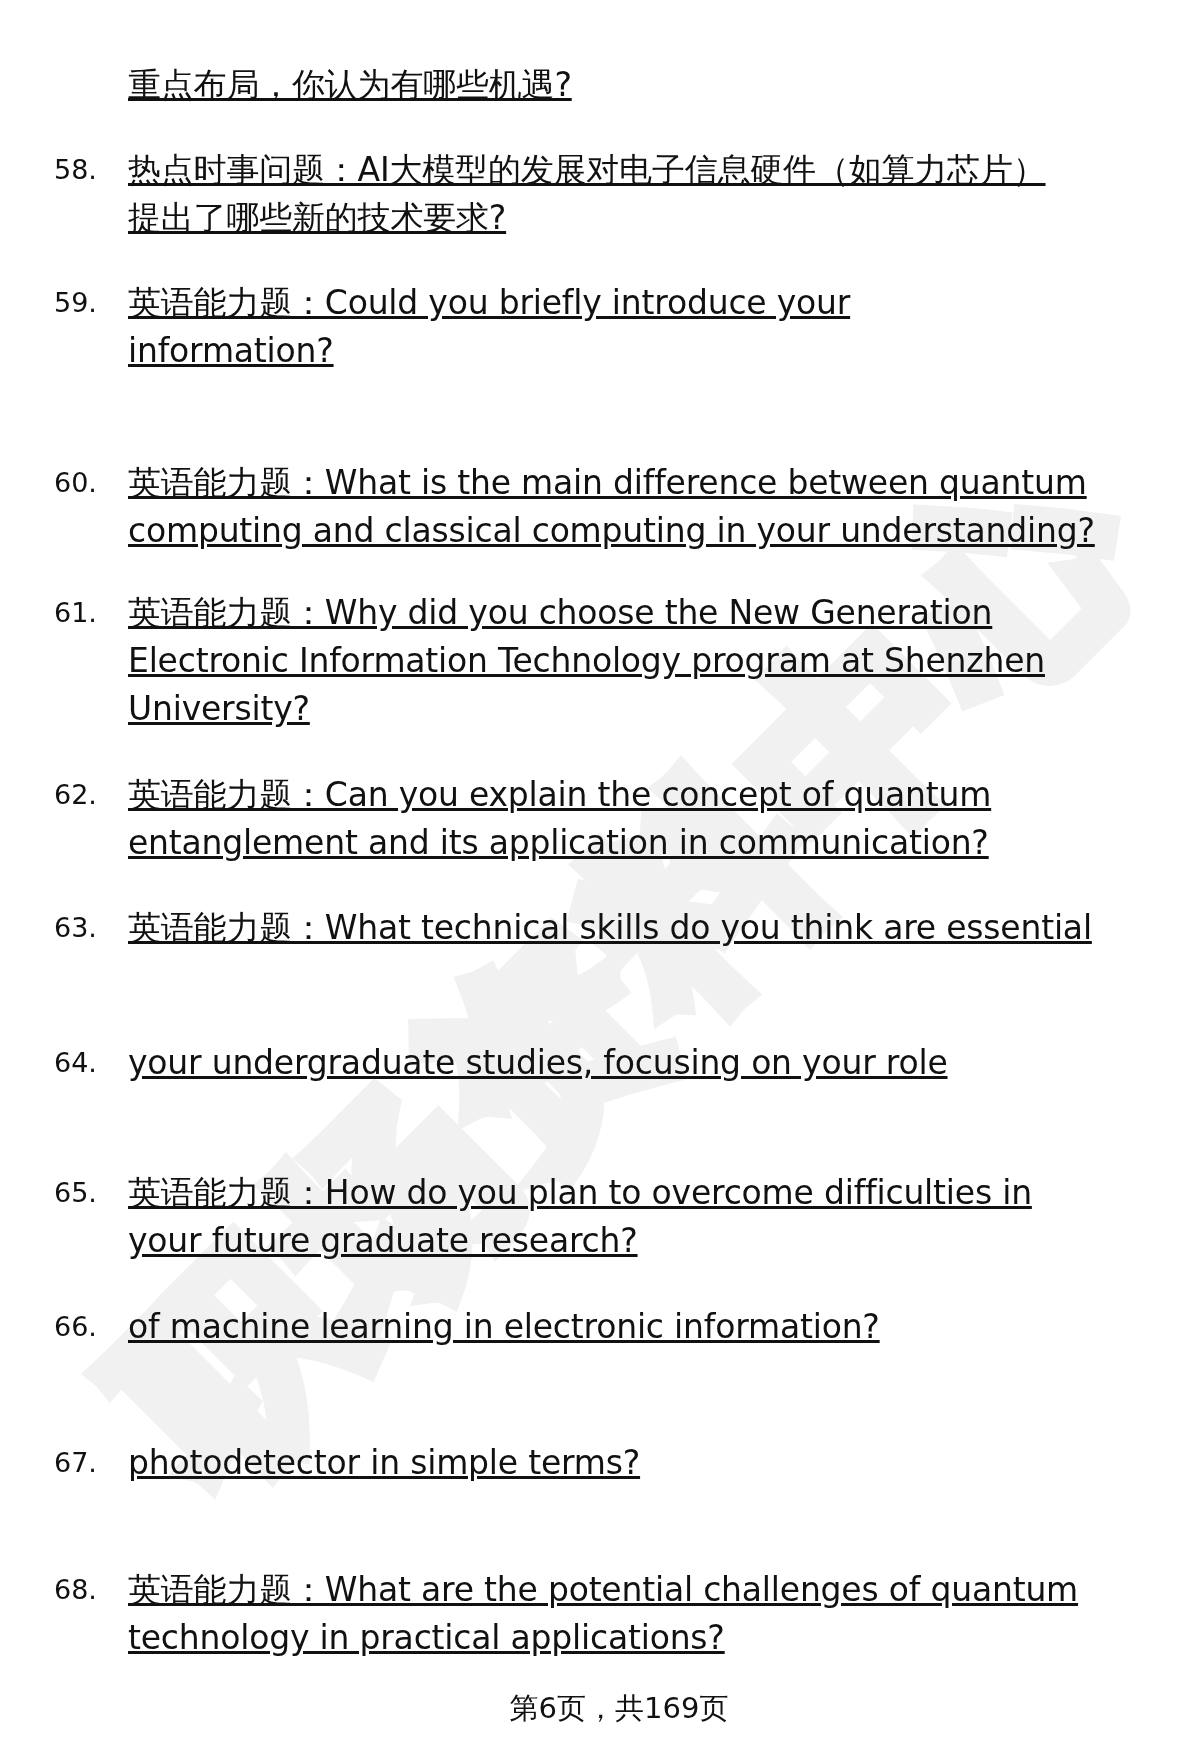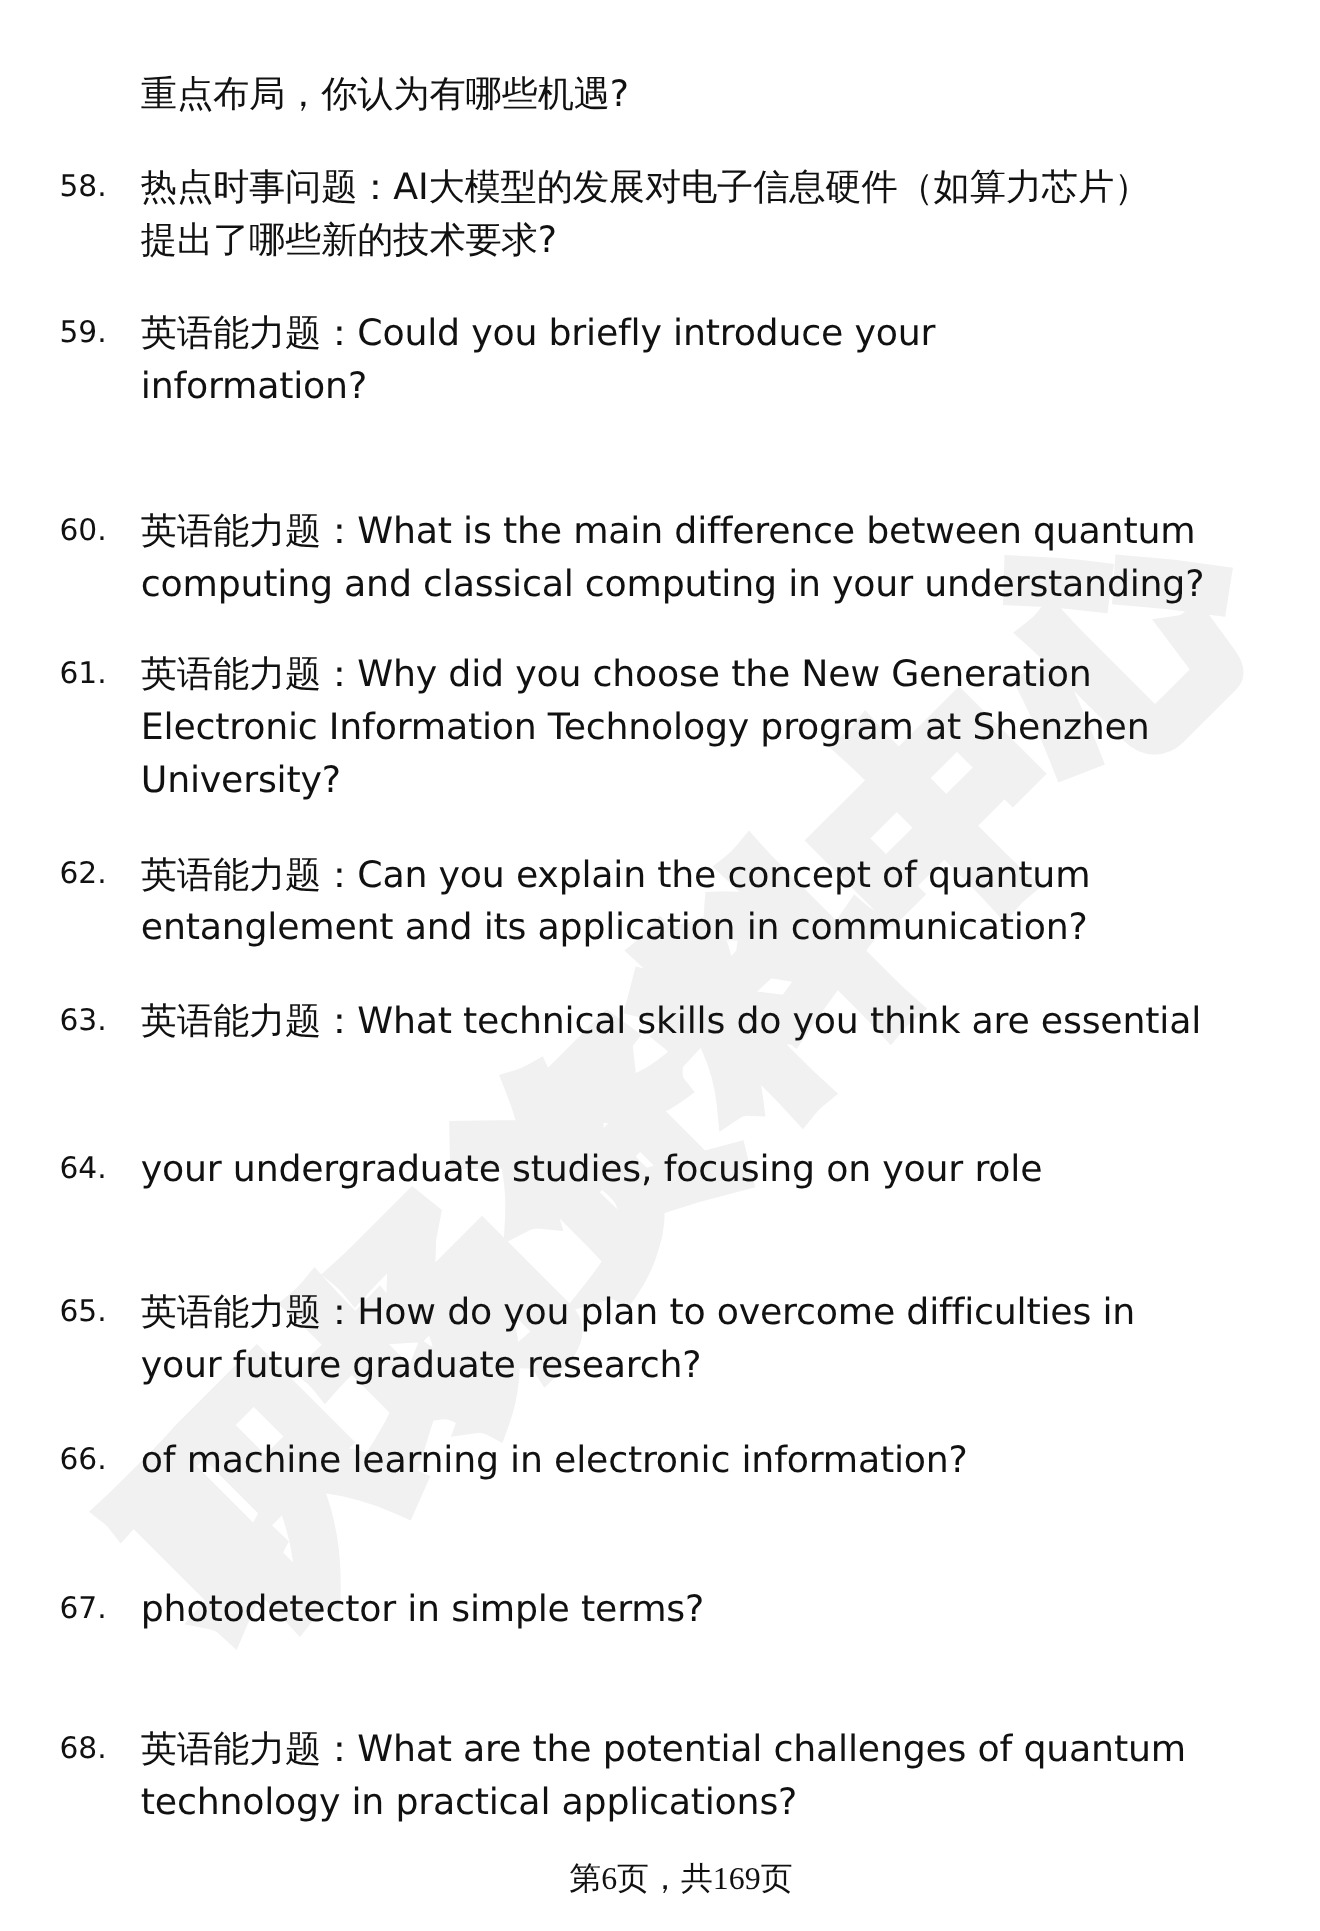--- a/index.html
+++ b/index.html
@@ -18,27 +18,27 @@
     color: transparent; -webkit-text-stroke: 22px #f1f1f1; letter-spacing: 10px;
     font-family: "DejaVu Sans", sans-serif;
   }
   .q {
     position: absolute; left: 0; width: 1200px; z-index: 1;
   }
   .q .num {
     position: absolute; left: 54px; top: 0; height: 48px; line-height: 48px;
     font-size: 27px;
   }
-  .q .lines { position: absolute; left: 128px; top: 0; }
+  .q .lines { position: absolute; left: 128px; top: 0; text-decoration: underline; }
   .q .line {
     height: 48px; line-height: 48px; font-size: 33px; white-space: nowrap; letter-spacing: -0.2px;
   }
   .footer {
     position: absolute; left: 0; width: 1200px; top: 1688px; text-align: center;
-    font-size: 29px; line-height: 40px; z-index: 1; padding-left: 38px; box-sizing: border-box; font-family: Liberation Serif, serif;
+    font-size: 29px; line-height: 40px; z-index: 1; padding-left: 38px; box-sizing: border-box;
   }
 </style>
 </head>
 <body>
 
 <div class="watermark">
   <span>职场资料中心</span>
 </div>
 
 <div id="questions">

